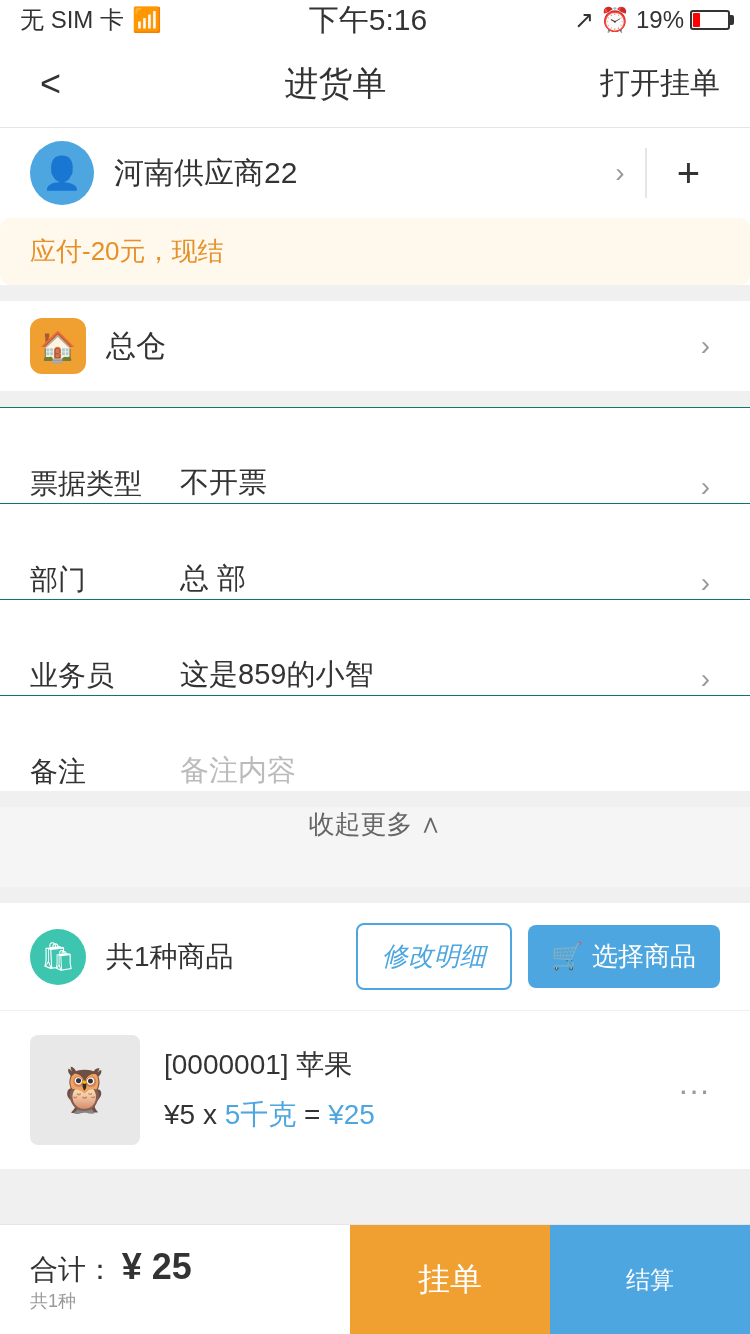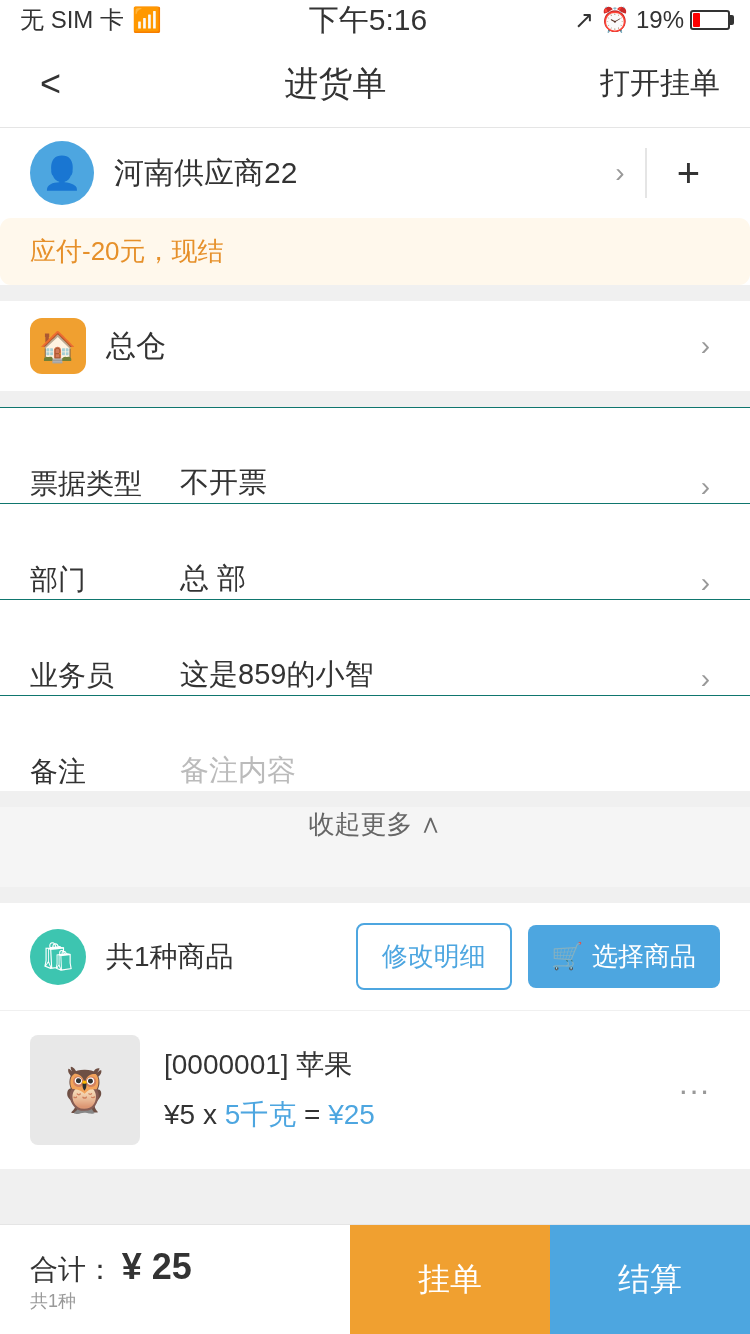--- a/index.html
+++ b/index.html
@@ -236,20 +236,21 @@
     }
     .btn-outline {
       border: 2px solid #4da6e0;
       color: #4da6e0;
       background: white;
       border-radius: 8px;
       padding: 14px 24px;
       font-size: 26px;
       margin-right: 16px;
       cursor: pointer;
+      font-style: italic;
     }
     .btn-primary {
       background: #4da6e0;
       color: white;
       border: none;
       border-radius: 8px;
       padding: 14px 24px;
       font-size: 26px;
       cursor: pointer;
       display: flex;
@@ -330,21 +331,21 @@
       cursor: pointer;
       display: flex;
       align-items: center;
       justify-content: center;
     }
     .btn-settle {
       width: 200px;
       height: 110px;
       background: #4da6e0;
       color: white;
-      font-size: 32px;
+      font-size: 24px;
       font-weight: 500;
       border: none;
       cursor: pointer;
       display: flex;
       align-items: center;
       justify-content: center;
     }
 
     .spacer { height: 110px; }
   </style>

